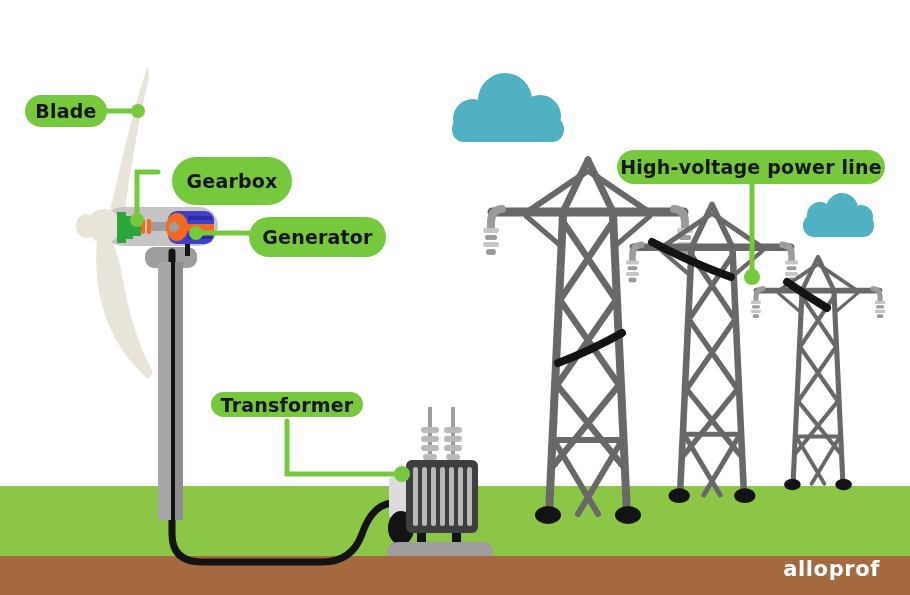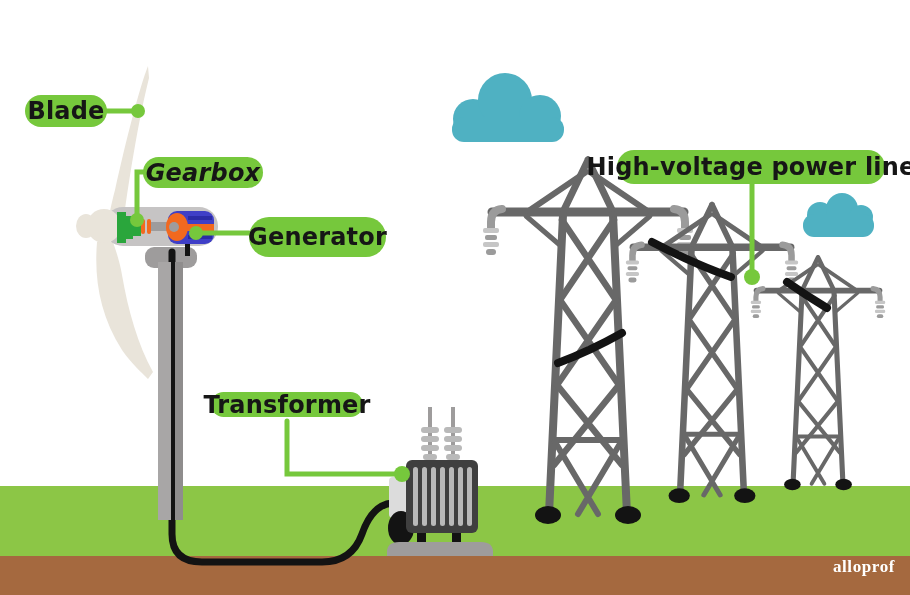--- a/index.html
+++ b/index.html
@@ -4,30 +4,30 @@
 <style>
   html,body{margin:0;padding:0;background:#ffffff;}
   .stage{
     position:relative;width:910px;height:595px;background:#ffffff;overflow:hidden;
     font-family:"DejaVu Sans","Liberation Sans",sans-serif;
   }
   .scene{position:absolute;left:0;top:0;}
   .pill{
     position:absolute;display:flex;align-items:center;justify-content:center;
     background:var(--label-green,#76c83c);border-radius:999px;
-    color:#161616;font-weight:bold;font-size:24px;letter-spacing:.2px;white-space:nowrap;
+    color:#161616;font-weight:bold;font-size:19px;letter-spacing:.2px;white-space:nowrap;
   }
   .pill-blade{left:25px;top:95px;width:82px;height:32px;}
-  .pill-gearbox{left:143px;top:157px;width:120px;height:31px;font-style:italic;}
+  .pill-gearbox{left:172px;top:157px;width:120px;height:48px;}
   .pill-generator{left:249px;top:217px;width:137px;height:40px;}
   .pill-transformer{left:211px;top:392px;width:152px;height:25px;}
   .pill-powerline{left:617px;top:150px;width:268px;height:34px;}
   .logo{
-    position:absolute;right:15px;top:557px;color:var(--logo-white,#fff);
-    font-weight:bold;font-size:17px;letter-spacing:.6px;font-family:Liberation Serif, serif;
+    position:absolute;right:30px;top:557px;color:var(--logo-white,#fff);
+    font-weight:bold;font-size:21px;letter-spacing:.6px;
   }
 </style>
 </head>
 <body>
 
 <div class="stage">
 
   <svg class="scene" width="910" height="595" viewBox="0 0 910 595">
 
     <defs>

